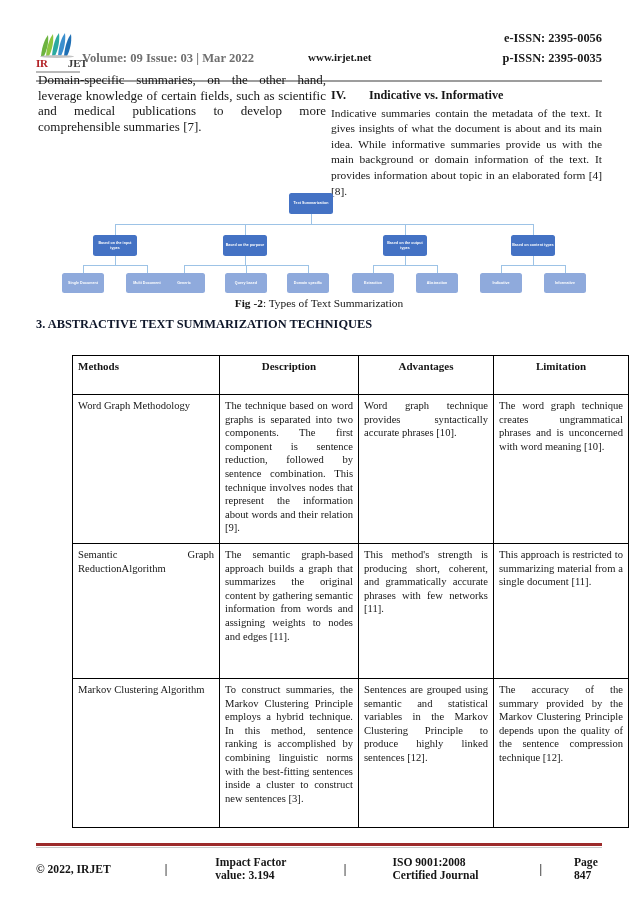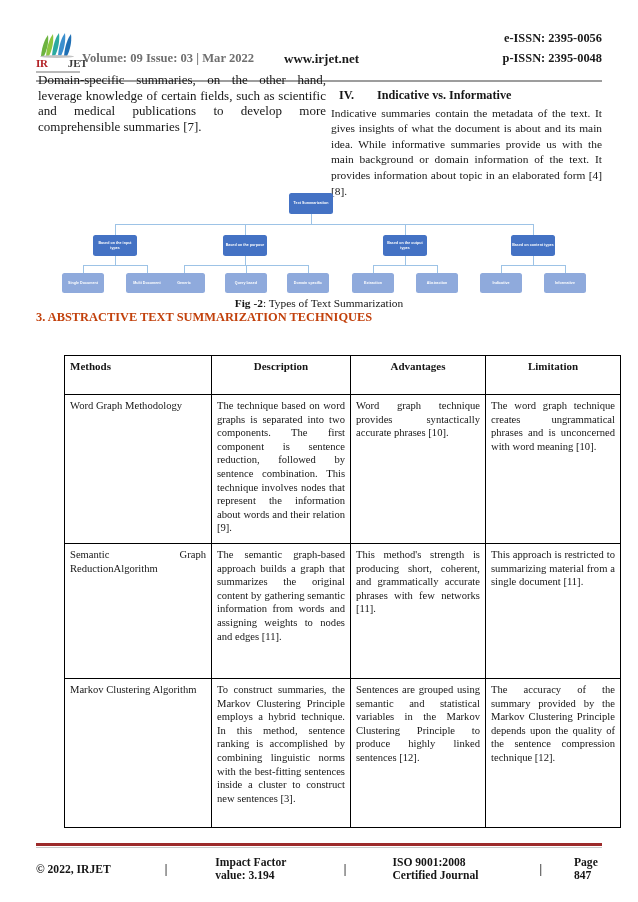--- a/index.html
+++ b/index.html
@@ -70,22 +70,22 @@
   .hdr-line2 {
     position: absolute;
     left: 46px; top: 21px;
     font-size: 12.6px;
     font-weight: bold;
     color: #6f6f6f;
     white-space: nowrap;
   }
   .hdr-www {
     position: absolute;
-    left: 248px; top: 21px;
-    font-size: 13px;
+    left: 272px; top: 21px;
+    font-size: 11px;
     font-weight: bold;
     color: #1a1a1a;
     white-space: nowrap;
   }
   .hdr-eissn {
     position: absolute;
     right: 0px; top: 1px;
     font-size: 12.4px;
     font-weight: bold;
     color: #1a1a1a;
@@ -125,21 +125,21 @@
     line-height: 15.6px;
     text-align: justify;
     color: #161616;
   }
   .subhead {
     font-weight: bold;
     font-size: 12.2px;
     margin: 0 0 2px 0;
     text-align: left;
   }
-  .subhead .num { display: inline-block; width: 38px; margin-left: 8px; }
+  .subhead .num { display: inline-block; width: 38px; margin-left: 0; }
 
   
   .diagram {
     position: absolute;
     left: 60px; top: 193px;
     width: 520px;
     height: 100px;
   }
   .node {
     position: absolute;
@@ -172,36 +172,37 @@
     left: 0; top: 297px;
     width: 638px;
     text-align: center;
     font-size: 11.4px;
     color: #161616;
   }
   .fig-caption b { font-weight: bold; }
 
   .section-head {
     position: absolute;
-    left: 36px; top: 310px;
+    left: 36px; top: 317px;
     font-size: 12.4px;
     font-weight: bold;
-    color: #c2410c;
+    color: #0f172a;
   }
 
   
   .tbl-wrap {
     position: absolute;
     left: 64px; top: 355px;
     width: 512px;
   }
   table.maintbl {
     border-collapse: collapse;
     width: 512px;
     table-layout: fixed;
+    margin-left: 8px;
   }
   table.maintbl td, table.maintbl th {
     border: 1px solid #000000;
     vertical-align: top;
     padding: 4px 5px 4px 5px;
     font-size: 10.6px;
     line-height: 13.6px;
     color: #161616;
     text-align: justify;
     text-justify: inter-word;
@@ -272,21 +273,21 @@
         <path d="M25,24 C26,13 29,6 32,2 C33,10 31,18 28,24 Z" fill="#1f6fb4"></path>
         <ellipse cx="18" cy="24.5" rx="17" ry="1.4" fill="#c4c4c4"></ellipse>
       </svg>
       <div class="logo-text"><span class="logo-ir">IR</span><span class="logo-jet">JET</span></div>
       <div class="logo-rule"></div>
     </div>
 
     <div class="hdr-line2">Volume: 09 Issue: 03 | Mar 2022</div>
     <div class="hdr-www">www.irjet.net</div>
     <div class="hdr-eissn">e-ISSN: 2395-0056</div>
-    <div class="hdr-pissn">p-ISSN: 2395-0048</div>
+    <div class="hdr-pissn">p-ISSN: 2395-0035</div>
   </div>
   <div class="hdr-rule"></div>
 
   <div class="col-left">
     <div>Domain-specific summaries, on the other hand, leverage knowledge of certain fields, such as scientific and medical publications to develop more comprehensible summaries [7].</div>
   </div>
 
   <div class="col-right">
     <div class="subhead"><span class="num">IV.</span><span>Indicative vs. Informative</span></div>
     <div>Indicative summaries contain the metadata of the text. It gives insights of what the document is about and its main idea. While informative summaries provide us with the main background or domain information of the text. It provides information about topic in an elaborated form [4][8].</div>

